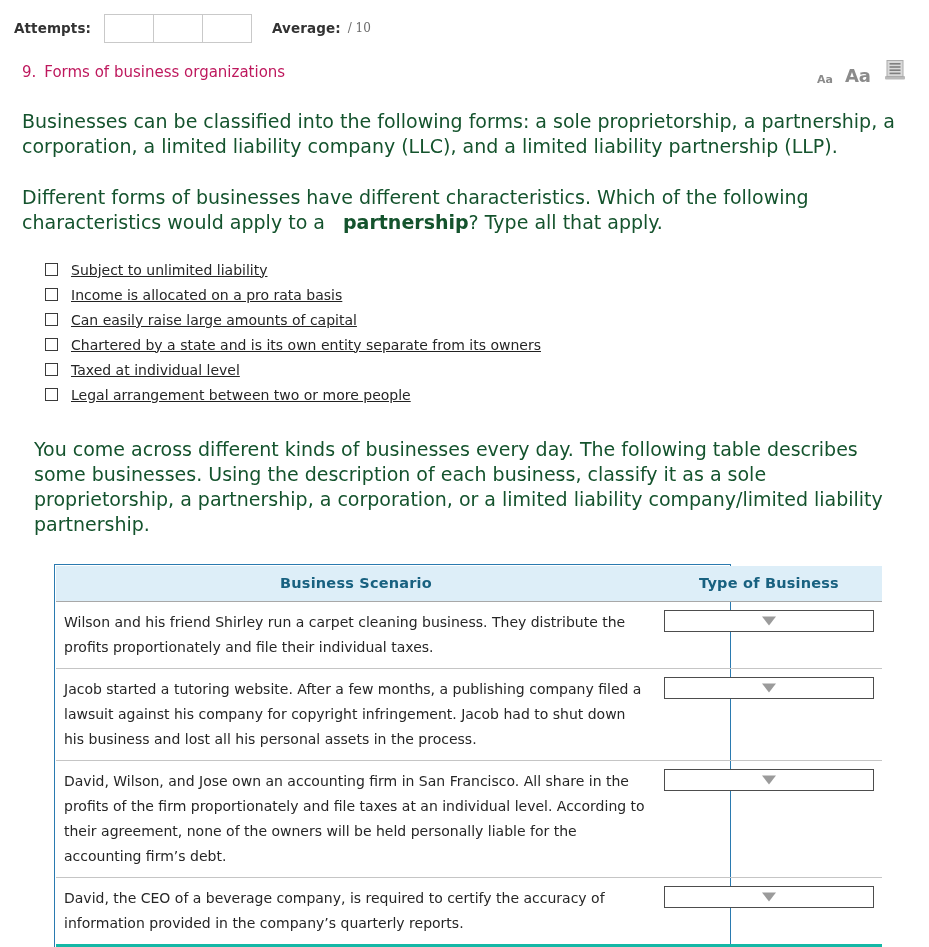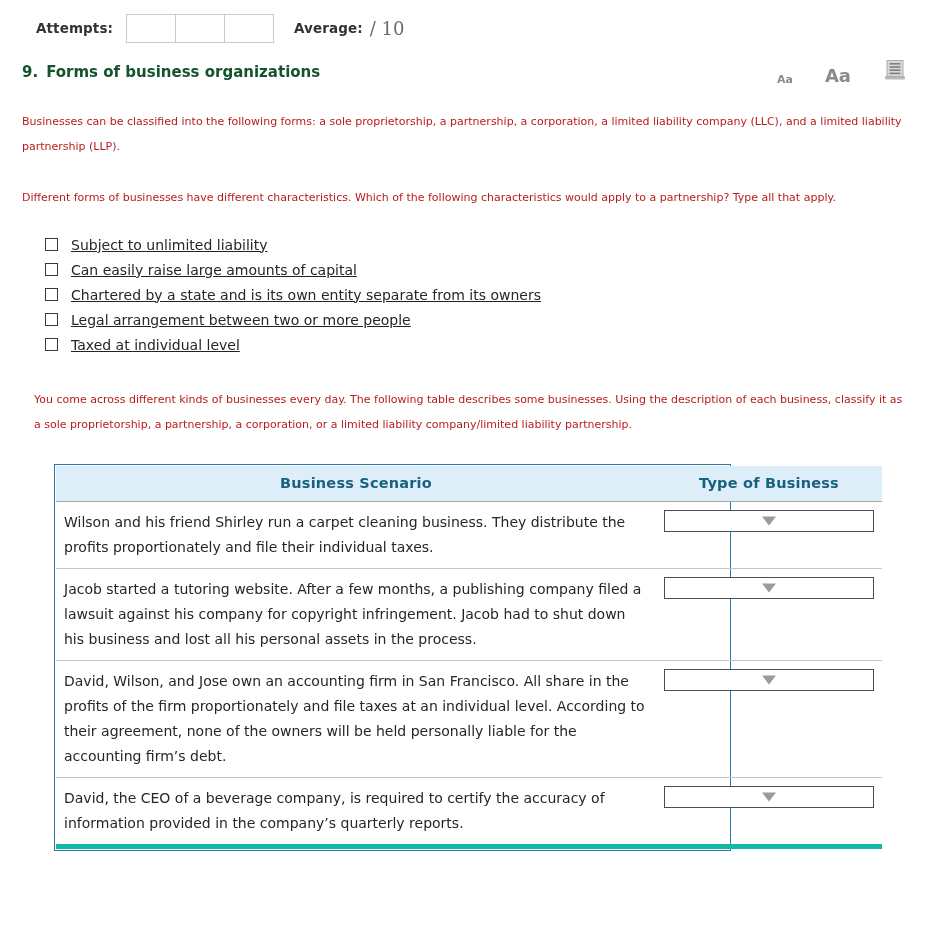--- a/index.html
+++ b/index.html
@@ -13,21 +13,21 @@
     font-family: "DejaVu Sans", "Liberation Sans", sans-serif;
     color: #222222;
     overflow: hidden;
     position: relative;
   }
 
   
   .attempts-bar {
     display: flex;
     align-items: center;
-    padding: 22px 0 0 36px;
+    padding: 22px 0 0 14px;
     height: 34px;
     box-sizing: border-box;
   }
   .attempts-label {
     font-size: 13.5px;
     font-weight: bold;
     color: #333333;
     letter-spacing: 0.1px;
   }
   .attempts-boxes {
@@ -45,70 +45,70 @@
   .attempt-box:first-child { margin-left: 0; }
   .average-label {
     font-size: 13.5px;
     font-weight: bold;
     color: #333333;
     margin-left: 20px;
     letter-spacing: 0.1px;
   }
   .average-value {
     font-family: "DejaVu Serif", "Liberation Serif", serif;
-    font-size: 18px;
+    font-size: 12px;
     color: #6b6b6b;
     margin-left: 7px;
   }
 
   
   .q-head-row {
     display: flex;
     align-items: center;
     justify-content: space-between;
     padding: 25px 22px 0 22px;
   }
   .q-title {
     font-size: 15px;
-    font-weight: bold;
-    color: #14532d;
+    font-weight: normal;
+    color: #be185d;
   }
   .q-num { margin-right: 8px; }
 
   .tools {
     display: flex;
     align-items: flex-end;
-    gap: 32px;
+    gap: 12px;
   }
   .aa-small {
     font-size: 11px;
     font-weight: bold;
     color: #8b8b8b;
     line-height: 1;
   }
   .aa-large {
     font-size: 18px;
     font-weight: bold;
     color: #8b8b8b;
     line-height: 1;
   }
   .reader-icon { display: block; }
 
   
   .para {
     padding: 0 22px;
-    font-size: 11px;
+    font-size: 19px;
     line-height: 25px;
-    color: #b91c1c;
+    color: #14532d;
     max-width: 880px;
   }
   .para.p1 { margin-top: 24px; }
   .para.p2 { margin-top: 26px; }
   .para.p3 { margin-top: 30px; margin-left: 12px; }
-  .bold-inline { font-weight: normal; }
+  .bold-inline { font-weight: bold; margin-left: 12px; }
 
   
   .check-list {
     margin-top: 22px;
     padding-left: 45px;
   }
   .check-item {
     display: flex;
     align-items: center;
     height: 25px;
@@ -234,33 +234,37 @@
 
 <div class="para p2"><span>Different forms of businesses have different characteristics. Which of the following characteristics would apply to a </span><span class="bold-inline">partnership</span><span>? Type all that apply.</span></div>
 
 <div class="check-list">
   <div class="check-item">
     <span class="cbox"></span>
     <span class="check-text">Subject to unlimited liability</span>
   </div>
   <div class="check-item">
     <span class="cbox"></span>
+    <span class="check-text">Income is allocated on a pro rata basis</span>
+  </div>
+  <div class="check-item">
+    <span class="cbox"></span>
     <span class="check-text">Can easily raise large amounts of capital</span>
   </div>
   <div class="check-item">
     <span class="cbox"></span>
     <span class="check-text">Chartered by a state and is its own entity separate from its owners</span>
   </div>
   <div class="check-item">
     <span class="cbox"></span>
+    <span class="check-text">Taxed at individual level</span>
+  </div>
+  <div class="check-item">
+    <span class="cbox"></span>
     <span class="check-text">Legal arrangement between two or more people</span>
-  </div>
-  <div class="check-item">
-    <span class="cbox"></span>
-    <span class="check-text">Taxed at individual level</span>
   </div>
 </div>
 
 <div class="para p3">You come across different kinds of businesses every day. The following table describes some businesses. Using the description of each business, classify it as a sole proprietorship, a partnership, a corporation, or a limited liability company/limited liability partnership.</div>
 
 <div class="table-wrap">
   <table class="stable">
     <colgroup>
       <col class="col-scenario">
       <col class="col-type">

